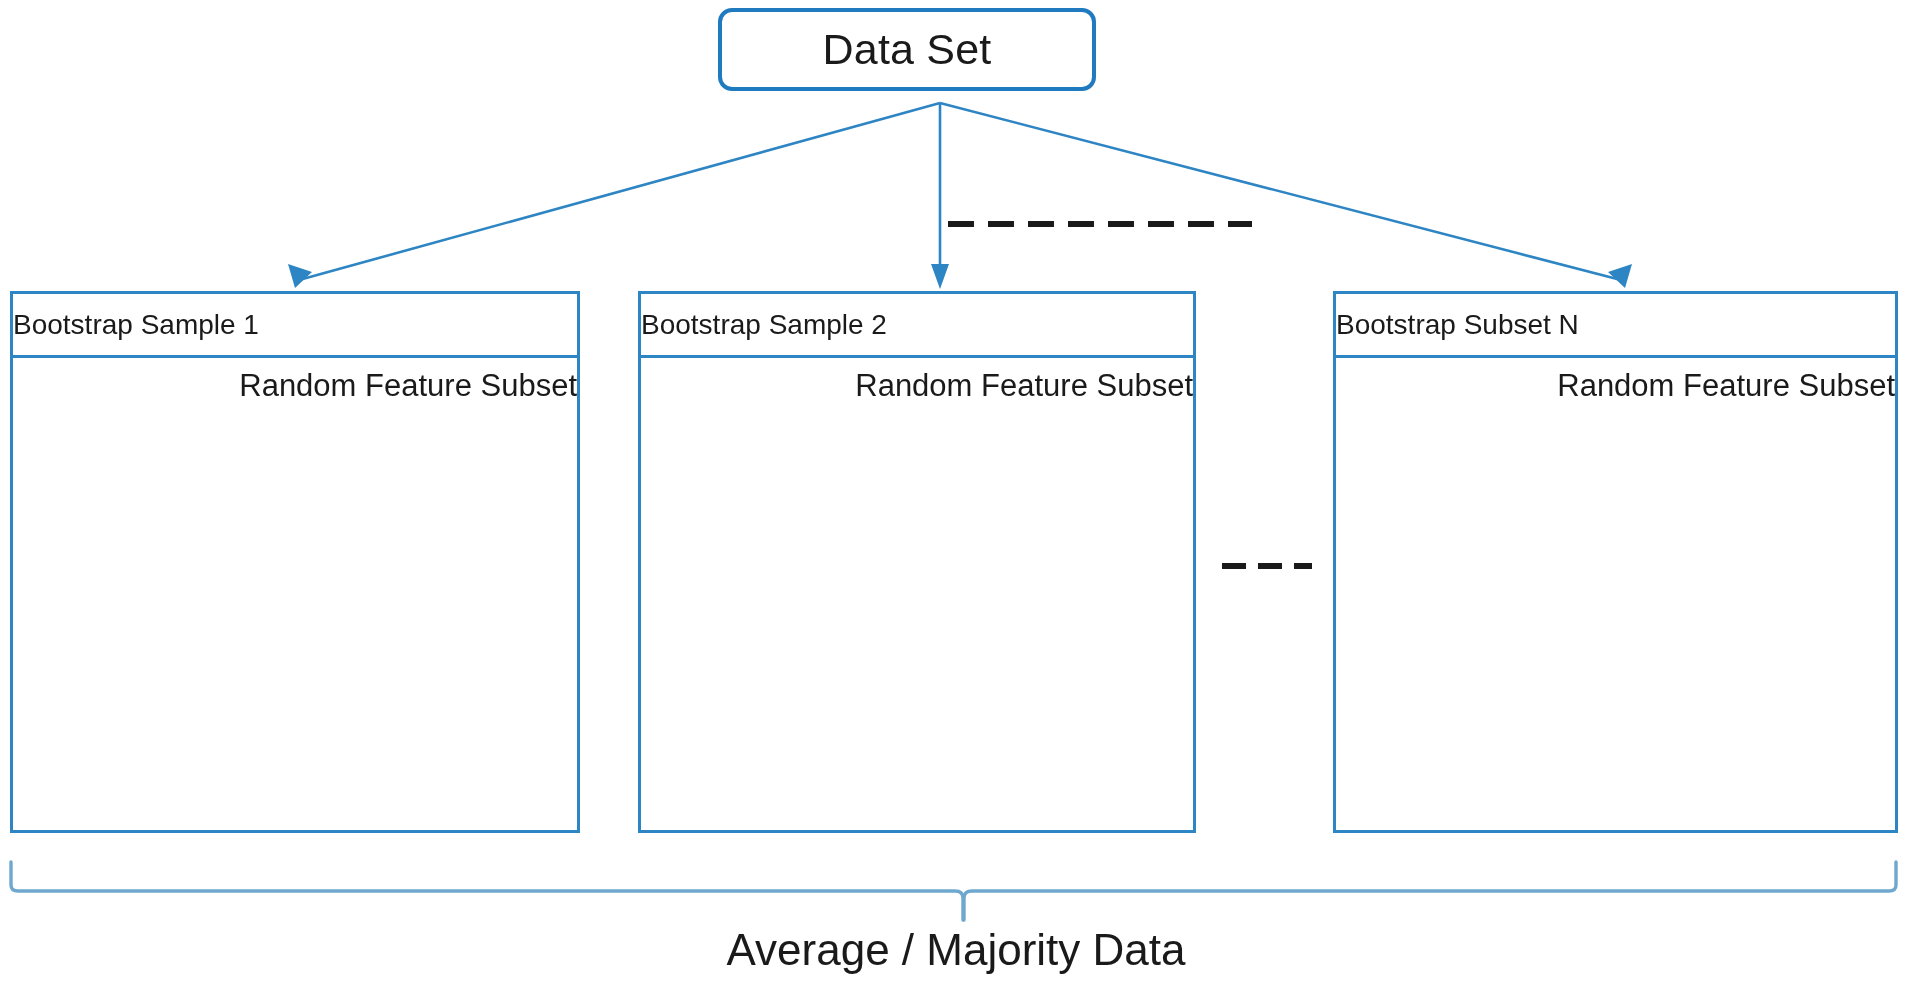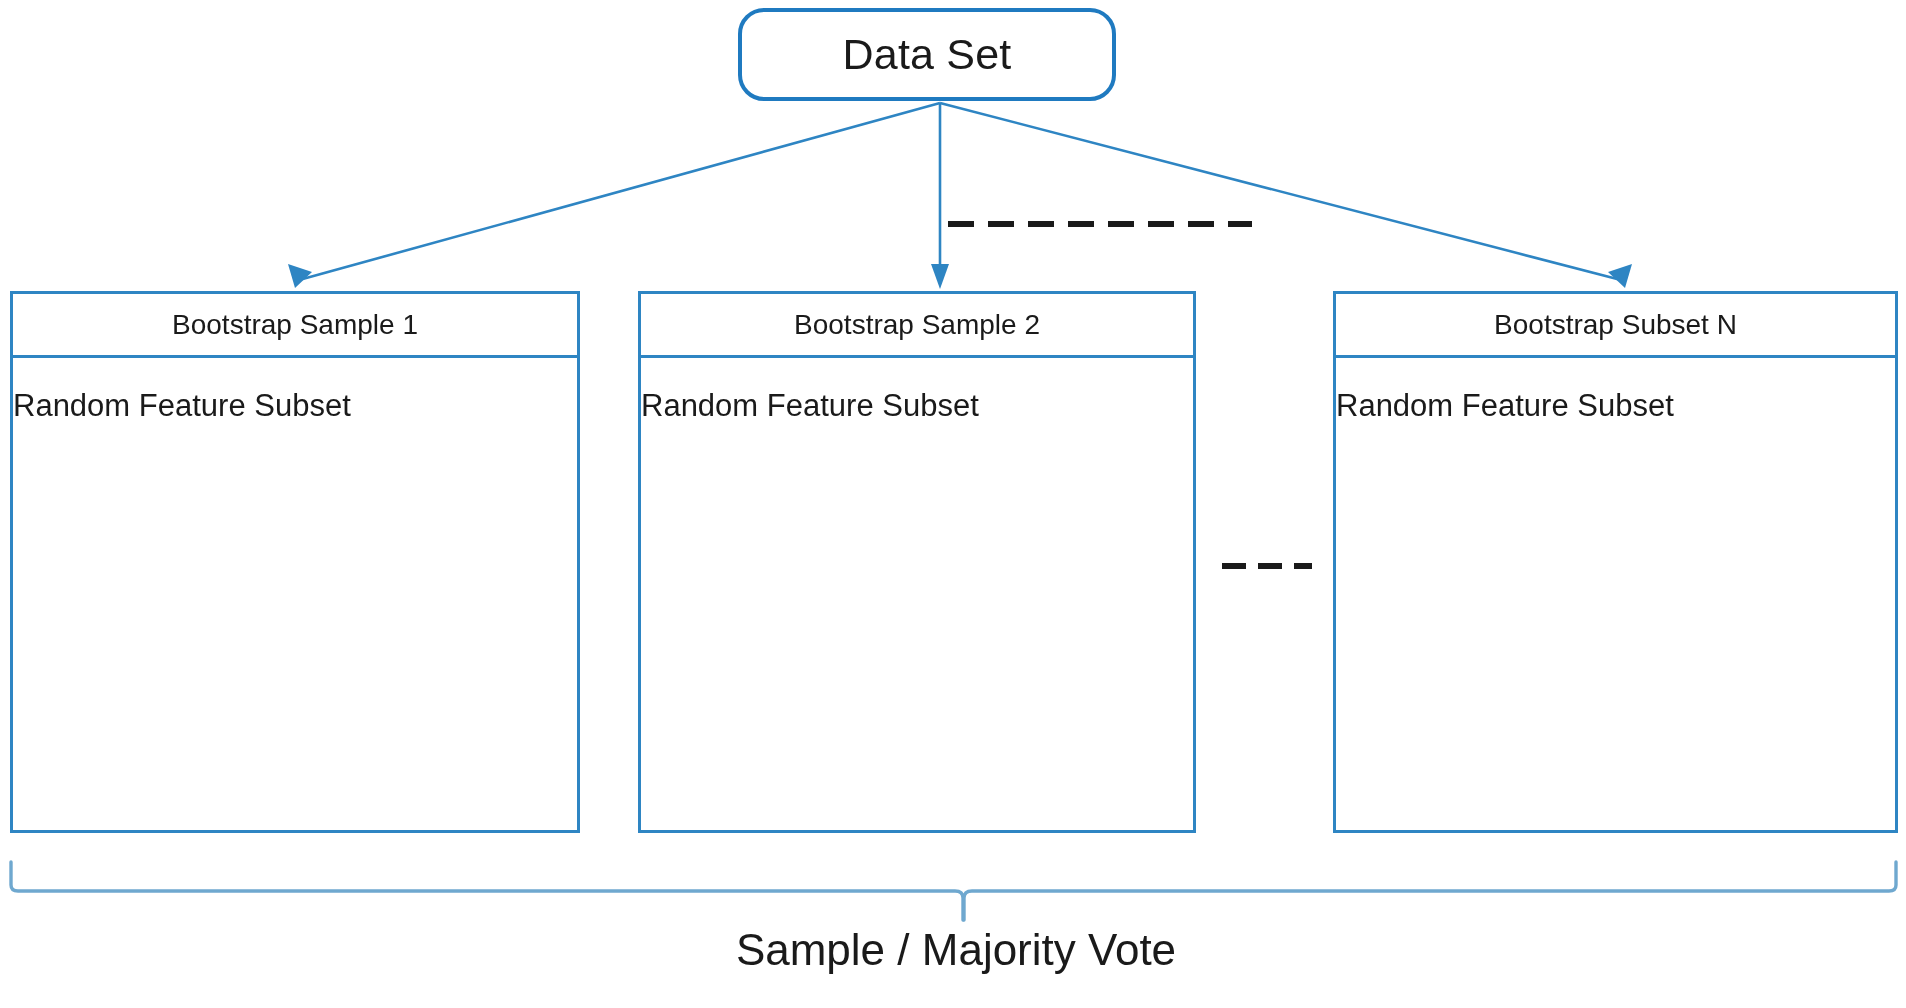--- a/index.html
+++ b/index.html
@@ -23,26 +23,26 @@
     top: 0;
     width: 1906px;
     height: 1008px;
   }
   .node-box {
     position: absolute;
     box-sizing: border-box;
     background: #ffffff;
   }
   .dataset-box {
-    left: 738px;
+    left: 718px;
     top: 8px;
     width: 378px;
-    height: 93px;
+    height: 83px;
     border: 4px solid #1F7AC0;
-    border-radius: 26px;
+    border-radius: 14px;
     display: flex;
     align-items: center;
     justify-content: center;
   }
   .dataset-label {
     font-size: 43px;
     color: #1a1a1a;
     letter-spacing: 0.2px;
   }
   .sample-box {
@@ -56,35 +56,33 @@
   .sample-header {
     position: absolute;
     left: 0;
     top: 0;
     width: 100%;
     height: 64px;
     border-bottom: 3px solid #2E85C3;
     box-sizing: border-box;
     display: flex;
     align-items: center;
-    justify-content: center;
   }
   .sample-header-label {
     font-size: 28px;
     color: #1a1a1a;
   }
   .subset-label {
     position: absolute;
     left: 0;
     top: 74px;
     width: 100%;
-    text-align: left;
+    text-align: right;
     font-size: 31px;
     color: #1a1a1a;
-    margin-top: 20px;
   }
   .vote-label {
     position: absolute;
     left: 0;
     top: 925px;
     width: 1906px;
     text-align: center;
     font-size: 44px;
     color: #1a1a1a;
   }
@@ -203,16 +201,16 @@
   </div>
 
   <div class="node-box sample-box b3">
     <div class="sample-header">
       <div class="sample-header-label">Bootstrap Subset N</div>
     </div>
     <div class="subset-label">Random Feature Subset</div>
   </div>
 
   <div class="vote-label">
-    <span>Sample / Majority Vote</span>
+    <span>Average / Majority Data</span>
   </div>
 
 </div>
 
 </body></html>

